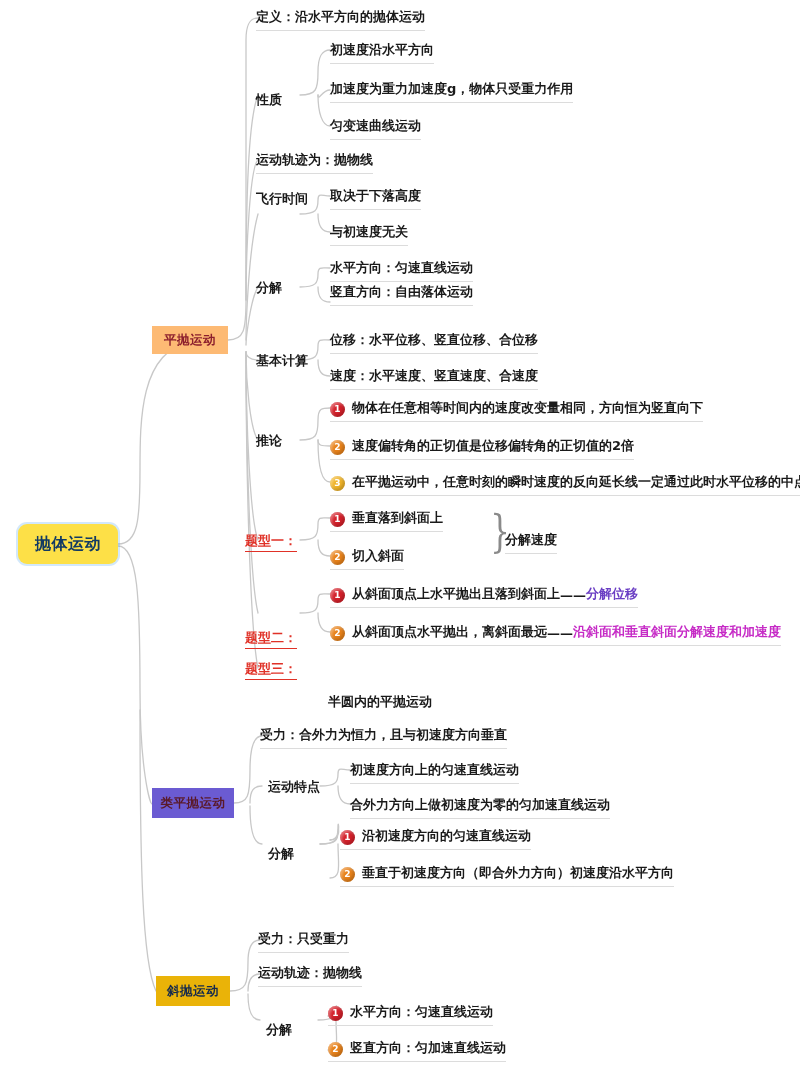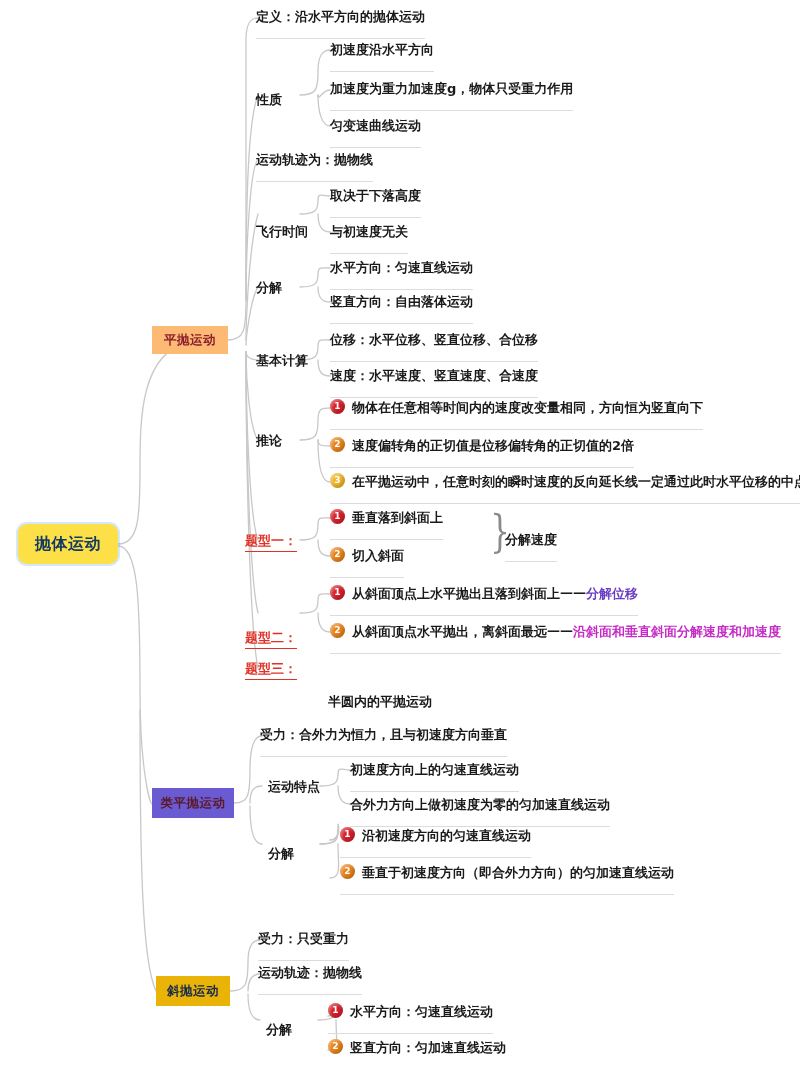--- a/index.html
+++ b/index.html
@@ -49,24 +49,24 @@
   }
   .mid.red{
     color:#e03127;
     border-bottom:1.5px solid #e03127;
     padding-bottom:1px;
   }
 
   
   .leaf{
     position:absolute;
-    display:flex;align-items:flex-start;
+    display:flex;align-items:flex-end;
     white-space:nowrap;
     font-size:13px;font-weight:bold;color:#1a1a1a;
-    padding-bottom:12px;
+    padding-bottom:4px;
     border-bottom:1.3px solid #dcdcdc;
     box-sizing:border-box;
   }
   .leaf.nb{border-bottom:none;}
 
   .badge{
     display:inline-block;
     width:15px;height:15px;border-radius:50%;
     margin-right:7px;flex:0 0 auto;
     color:#fff;font-size:9px;font-weight:bold;
@@ -178,37 +178,37 @@
     <span>加速度为重力加速度g，物体只受重力作用</span>
   </div>
   <div class="leaf" style="left:330px;top:117px;">
     <span>匀变速曲线运动</span>
   </div>
 
   <div class="leaf" style="left:256px;top:151px;">
     <span>运动轨迹为：抛物线</span>
   </div>
 
-  <div class="mid" style="left:256px;top:223px;">
+  <div class="mid" style="left:256px;top:190px;">
     <span>飞行时间</span>
   </div>
   <div class="leaf" style="left:330px;top:187px;">
     <span>取决于下落高度</span>
   </div>
   <div class="leaf" style="left:330px;top:223px;">
     <span>与初速度无关</span>
   </div>
 
   <div class="mid" style="left:256px;top:279px;">
     <span>分解</span>
   </div>
   <div class="leaf" style="left:330px;top:259px;">
     <span>水平方向：匀速直线运动</span>
   </div>
-  <div class="leaf" style="left:330px;top:293px;">
+  <div class="leaf" style="left:330px;top:283px;">
     <span>竖直方向：自由落体运动</span>
   </div>
 
   <div class="mid" style="left:256px;top:352px;">
     <span>基本计算</span>
   </div>
   <div class="leaf" style="left:330px;top:331px;">
     <span>位移：水平位移、竖直位移、合位移</span>
   </div>
   <div class="leaf" style="left:330px;top:367px;">
@@ -290,21 +290,21 @@
 
   <div class="mid" style="left:268px;top:845px;">
     <span>分解</span>
   </div>
   <div class="leaf" style="left:340px;top:827px;">
     <span class="badge b1">1</span>
     <span>沿初速度方向的匀速直线运动</span>
   </div>
   <div class="leaf" style="left:340px;top:864px;">
     <span class="badge b2">2</span>
-    <span>垂直于初速度方向（即合外力方向）的匀加速直线运动</span>
+    <span>垂直于初速度方向（即合外力方向）初速度沿水平方向</span>
   </div>
 
   <div class="box b-xp">
     <span>斜抛运动</span>
   </div>
 
   <div class="leaf" style="left:258px;top:930px;">
     <span>受力：只受重力</span>
   </div>
   <div class="leaf" style="left:258px;top:964px;">

